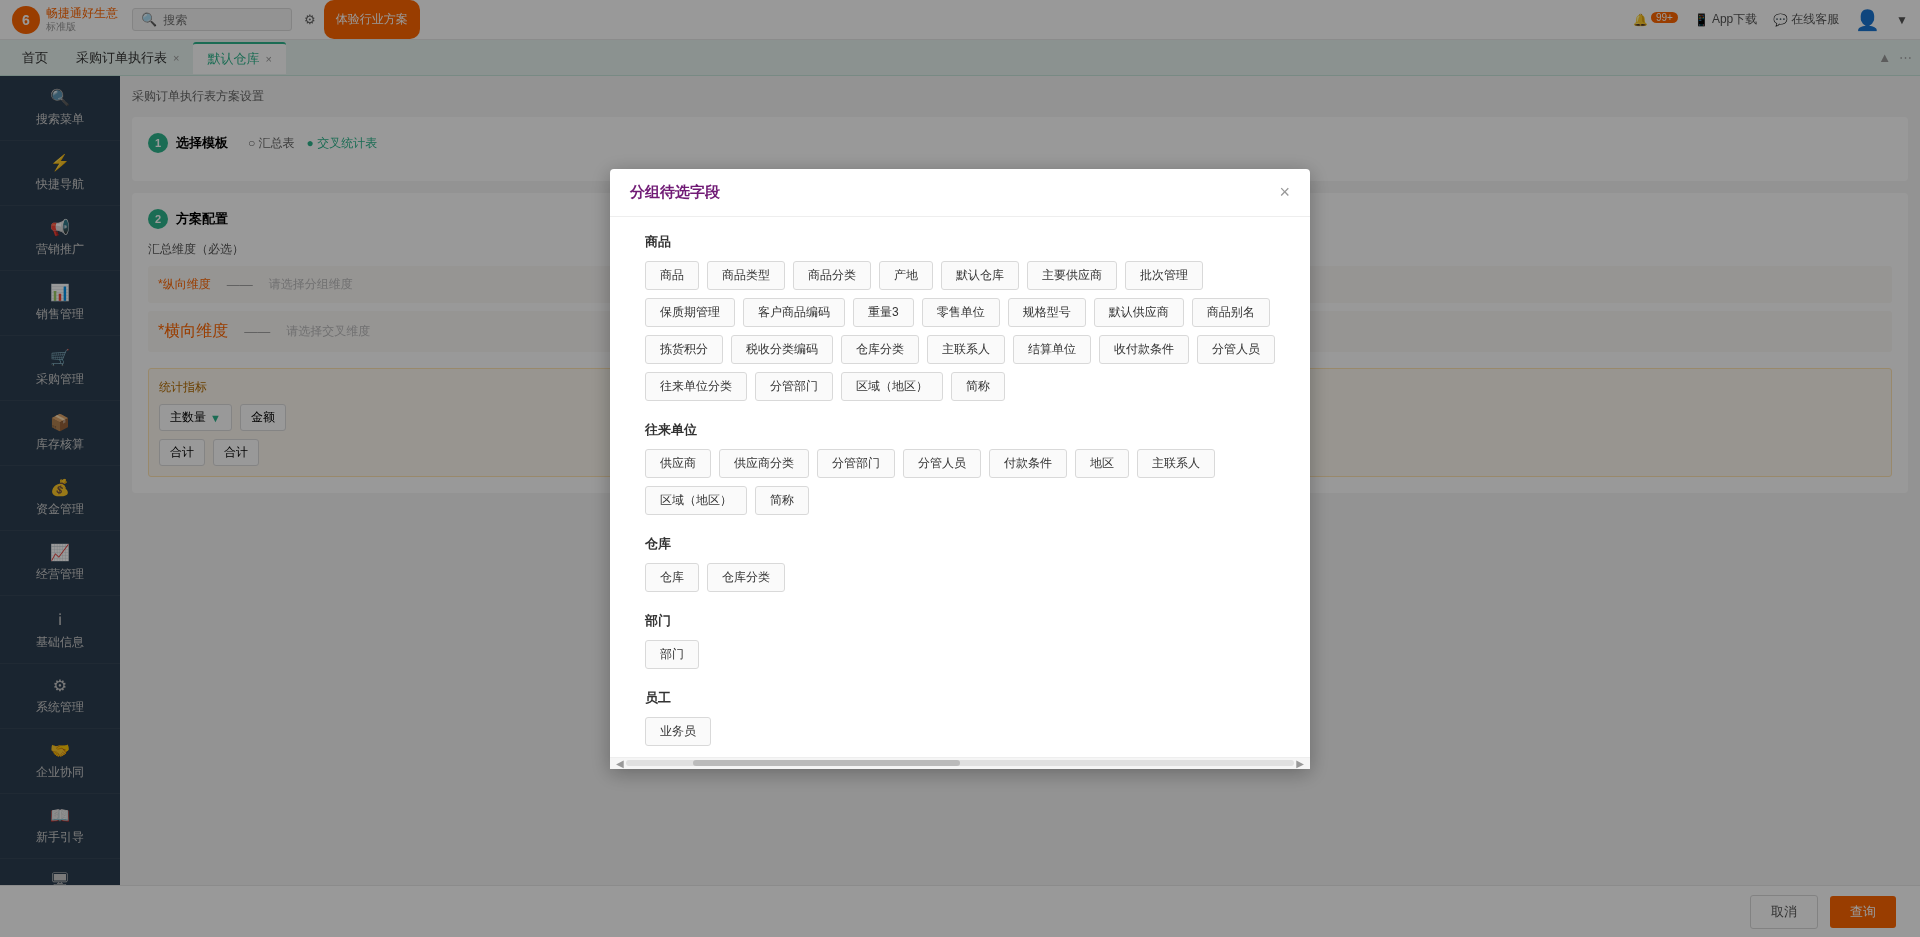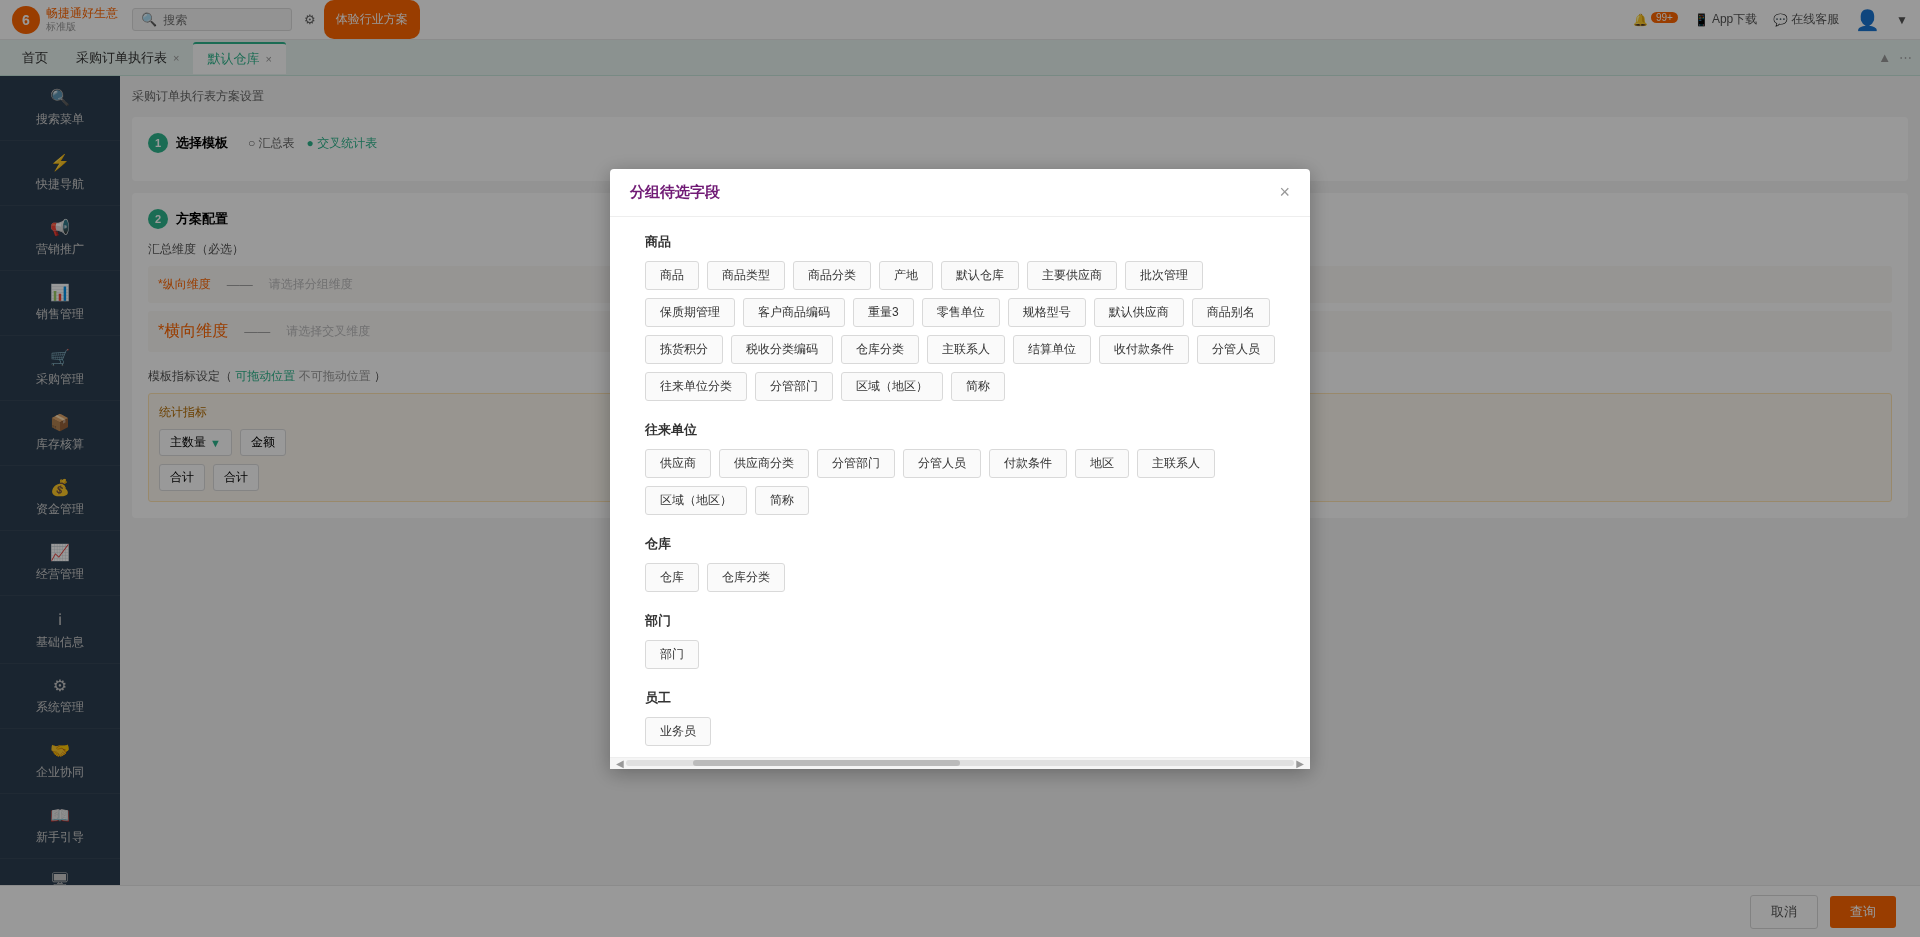--- a/index.html
+++ b/index.html
@@ -432,27 +432,20 @@
         <div style="font-size:12px;color:#555;margin-bottom:8px;">汇总维度（必选）</div>
         <div style="display:flex;align-items:center;gap:8px;margin-bottom:8px;background:#faf8f6;padding:10px;border-radius:3px;">
           <span style="font-size:12px;color:#f60;">*纵向维度</span>
           <span style="color:#999;margin:0 8px;">——</span>
           <span style="font-size:12px;color:#bbb;">请选择分组维度</span>
         </div>
         <div style="display:flex;align-items:center;gap:8px;margin-bottom:16px;background:#faf8f6;padding:10px;border-radius:3px;">
           <span style="font-size:16px;color:#f60;">*横向维度</span>
           <span style="color:#999;margin:0 8px;">——</span>
           <span style="font-size:12px;color:#bbb;">请选择交叉维度</span>
-        </div>
-        <div style="font-size:12px;color:#555;margin-bottom:8px;">
-          <span>模板指标设定（</span>
-          <span style="color:#2db58c;">可拖动位置</span>
-          <span> </span>
-          <span style="color:#999;">不可拖动位置</span>
-          <span>）</span>
         </div>
         <div style="background:#fef9f0;border:1px solid #ffe4b3;border-radius:3px;padding:10px;">
           <div style="font-size:12px;color:#b36b00;margin-bottom:8px;">统计指标</div>
           <div style="display:flex;gap:8px;">
             <div style="display:flex;align-items:center;gap:4px;background:#fff;border:1px solid #ddd;padding:4px 10px;border-radius:3px;">
               <span style="font-size:12px;">主数量</span>
               <span style="color:#2db58c;font-size:11px;">▼</span>
             </div>
             <span style="font-size:12px;padding:4px 10px;background:#fff;border:1px solid #ddd;border-radius:3px;">金额</span>
           </div>

